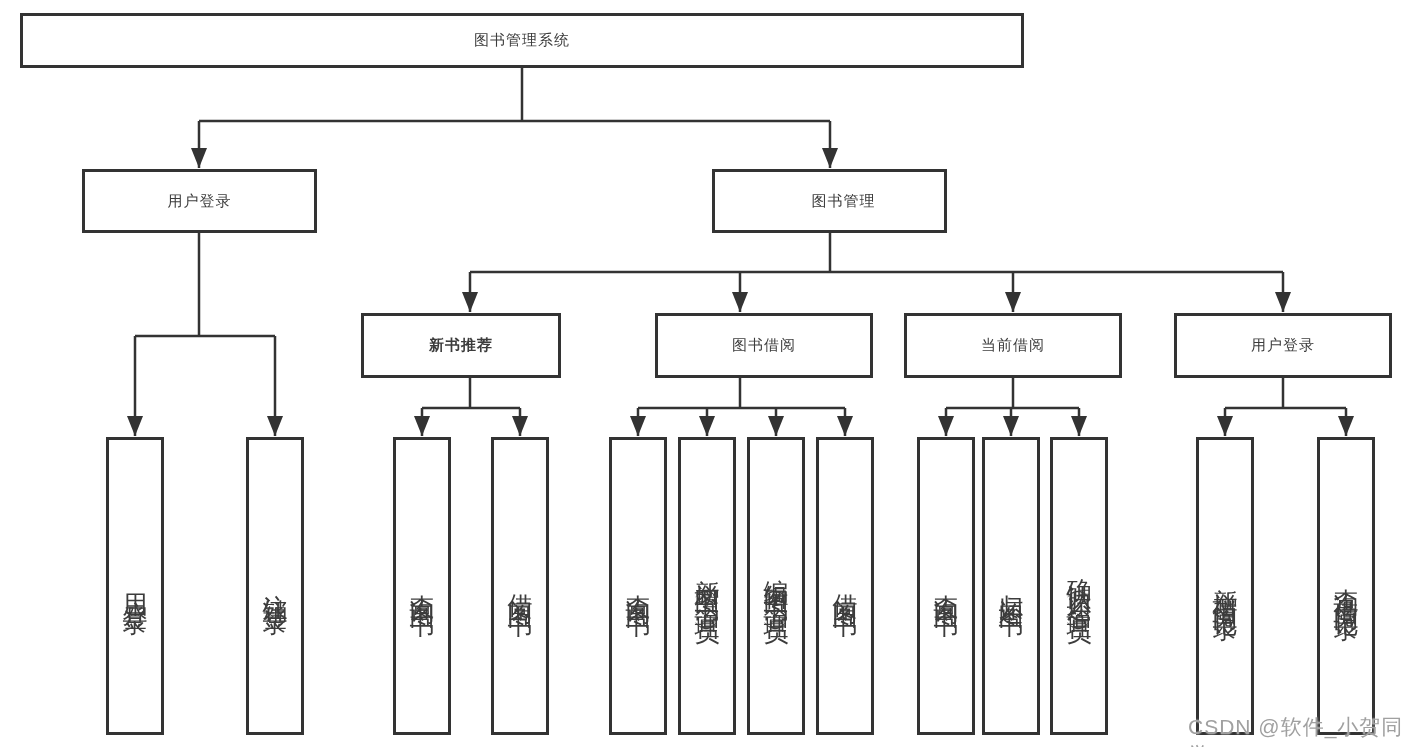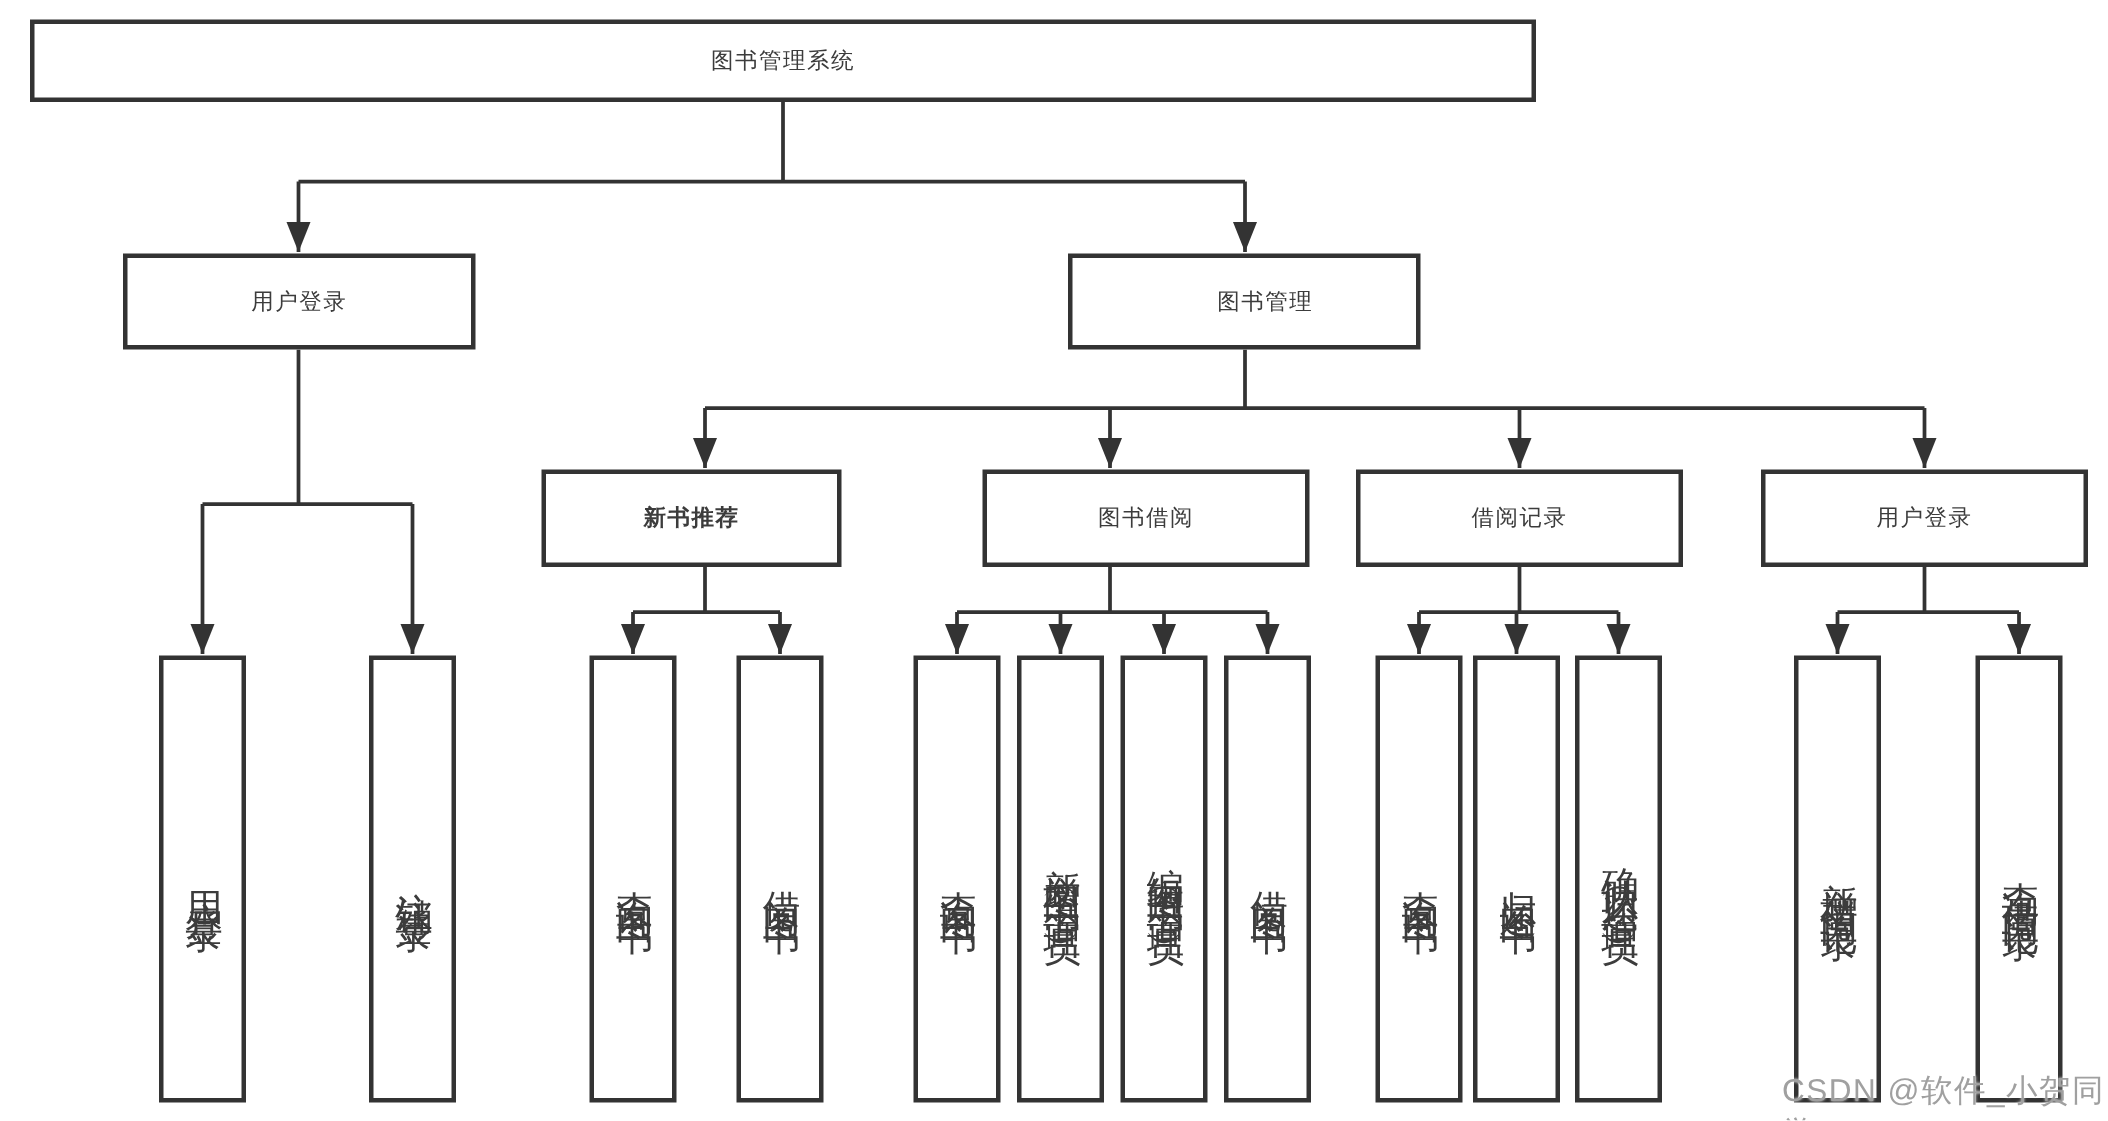--- a/index.html
+++ b/index.html
@@ -136,21 +136,21 @@
     <span>图书管理</span>
   </div>
 
   <div class="node" style="left:361px; top:313px; width:200px; height:65px;font-weight:bold;">
     <span>新书推荐</span>
   </div>
   <div class="node" style="left:631px; top:313px; width:218px; height:65px;margin-left:24px;">
     <span>图书借阅</span>
   </div>
   <div class="node" style="left:904px; top:313px; width:218px; height:65px;">
-    <span>借阅记录</span>
+    <span>当前借阅</span>
   </div>
   <div class="node" style="left:1174px; top:313px; width:218px; height:65px;">
     <span>用户登录</span>
   </div>
 
   <div class="leaf" style="left:106px;">
     <span class="vlabel">用户登录</span>
   </div>
   <div class="leaf" style="left:246px;">
     <span class="vlabel">注销登录</span>

